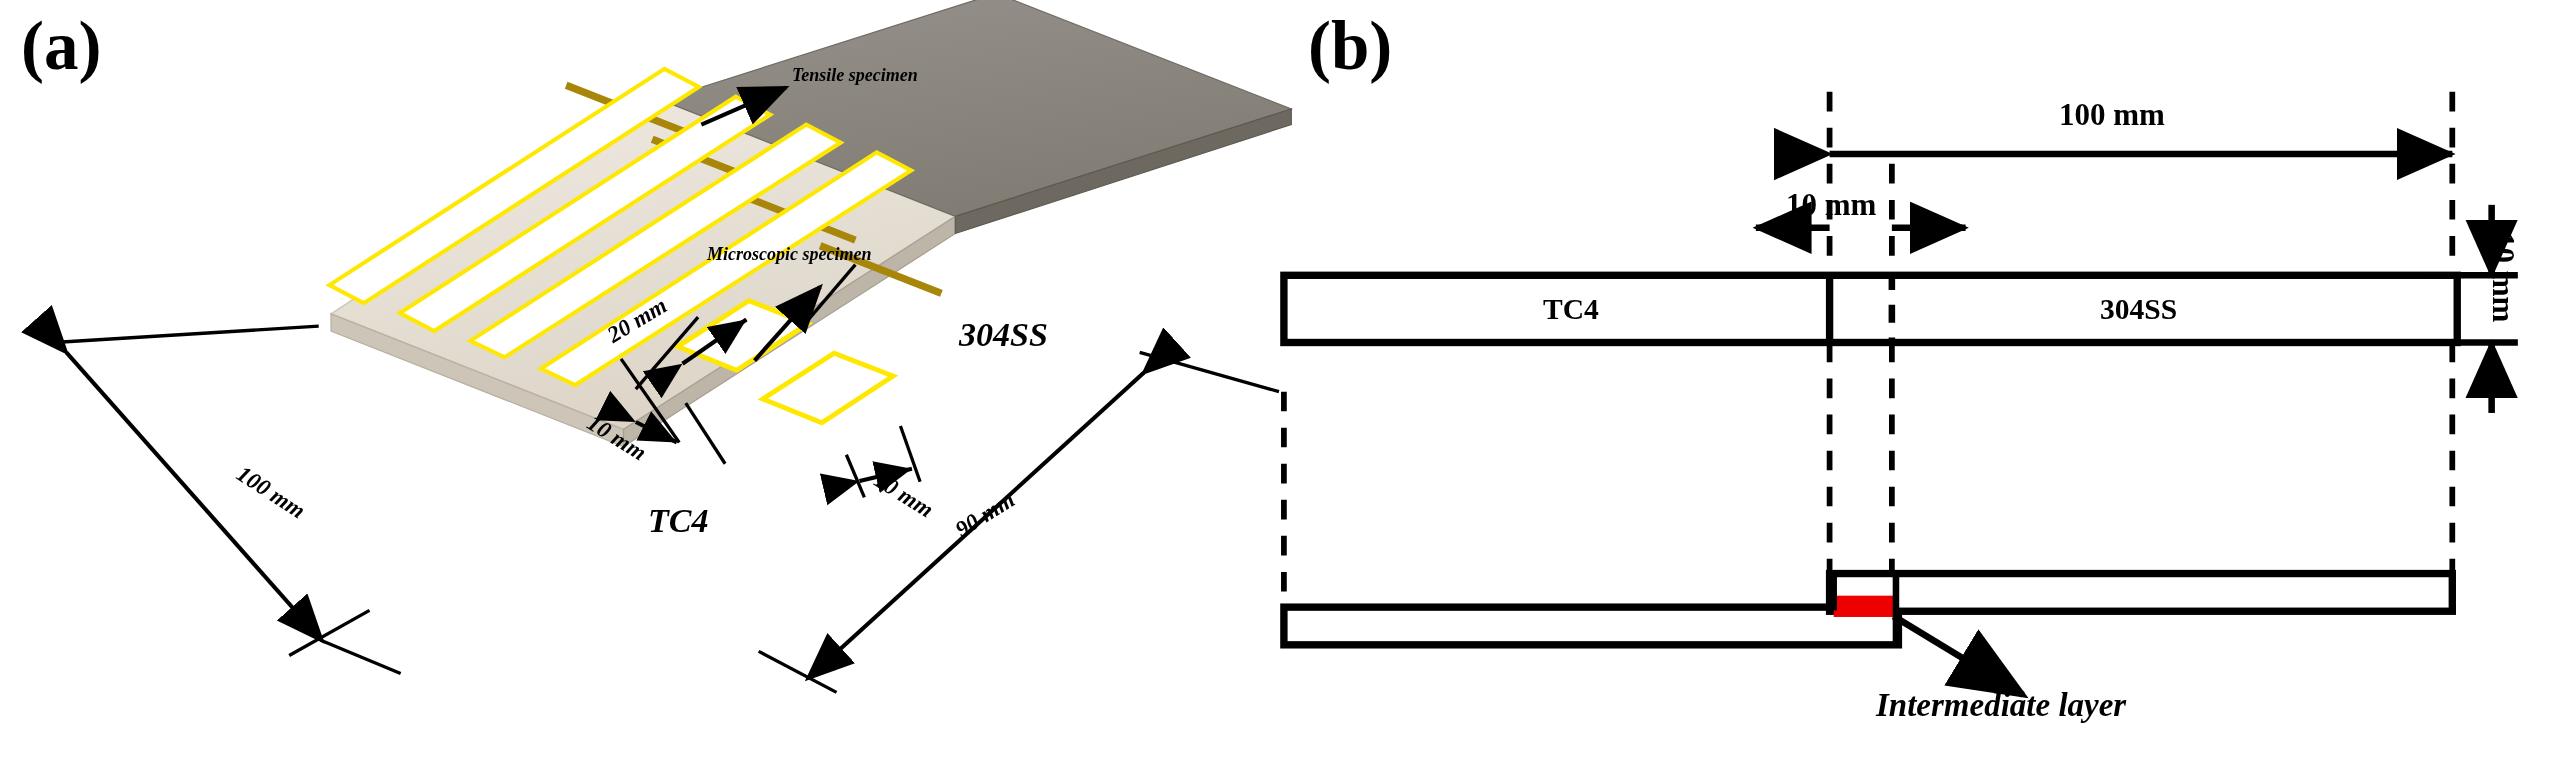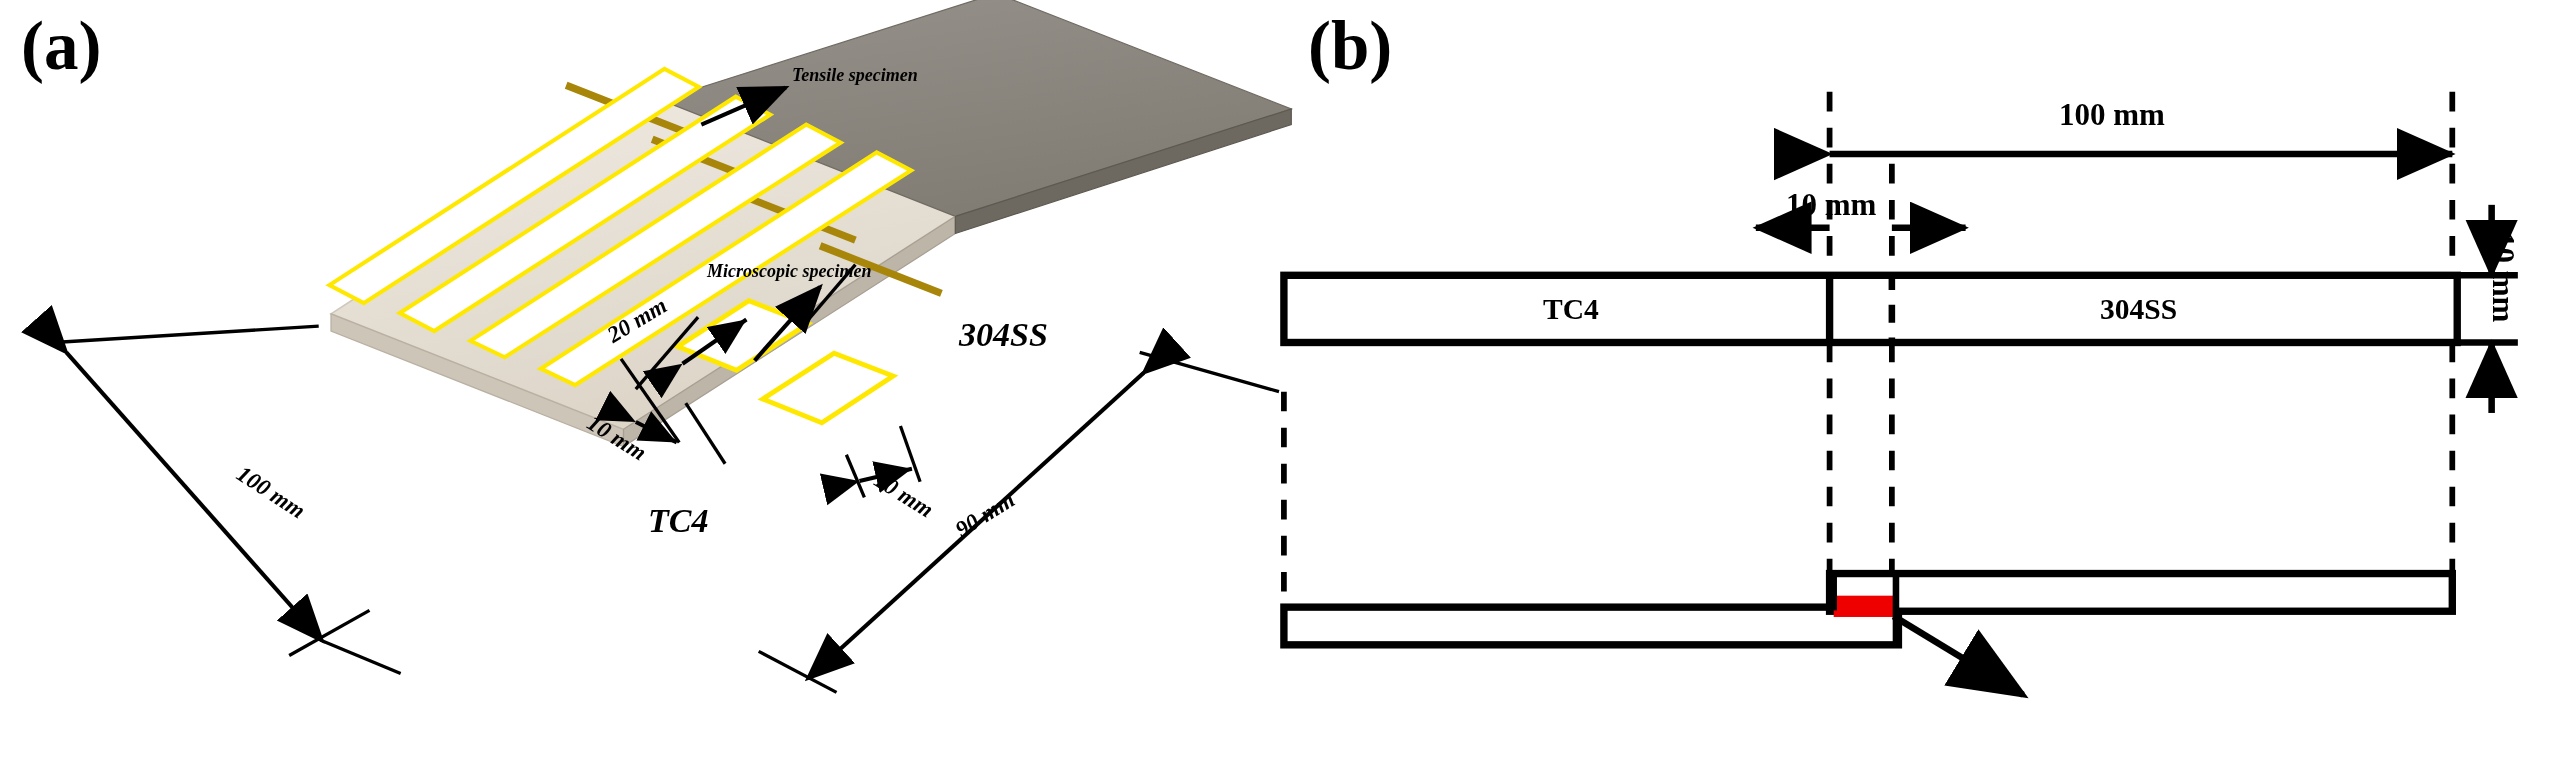--- a/index.html
+++ b/index.html
@@ -111,21 +111,21 @@
       <line x1="925" y1="795" x2="1020" y2="845"></line>
     </g>
 
     <line x1="1390" y1="430" x2="1560" y2="478" stroke="#000" stroke-width="4"></line>
   </svg>
 
   <div class="panel-label" style="left:21px;top:11.5px;">(a)</div>
 
   <div class="txt anno" style="left:792px;top:65px;">Tensile specimen</div>
 
-  <div class="txt anno" style="left:707px;top:261px;">Microscopic specimen</div>
+  <div class="txt anno" style="left:707px;top:244px;">Microscopic specimen</div>
 
   <div class="txt mat-a" style="left:959px;top:316px;">304SS</div>
 
   <div class="txt mat-a" style="left:648px;top:502px;">TC4</div>
 
   <div class="txt dim-a" style="left:603px;top:326px;transform:rotate(-31deg);transform-origin:left top;">20 mm</div>
 
   <div class="txt dim-a" style="left:596px;top:410px;transform:rotate(32deg);transform-origin:left top;">10 mm</div>
 
   <div class="txt dim-a" style="left:883px;top:467px;transform:rotate(32deg);transform-origin:left top;">10 mm</div>
@@ -190,15 +190,16 @@
   <div class="txt dim-b" style="left:2059px;top:97px;">100 mm</div>
 
   <div class="txt dim-b" style="left:1786px;top:187px;">10 mm</div>
 
   <div class="txt dim-b" style="left:2521px;top:232px;transform:rotate(90deg);transform-origin:left top;">10 mm</div>
 
   <div class="txt mat-b" style="left:1543px;top:293px;">TC4</div>
 
   <div class="txt mat-b" style="left:2100px;top:293px;">304SS</div>
 
+  <div class="txt interm" style="left:1876px;top:687px;">Intermediate layer</div>
 
 </div>
 
 
 </body></html>

